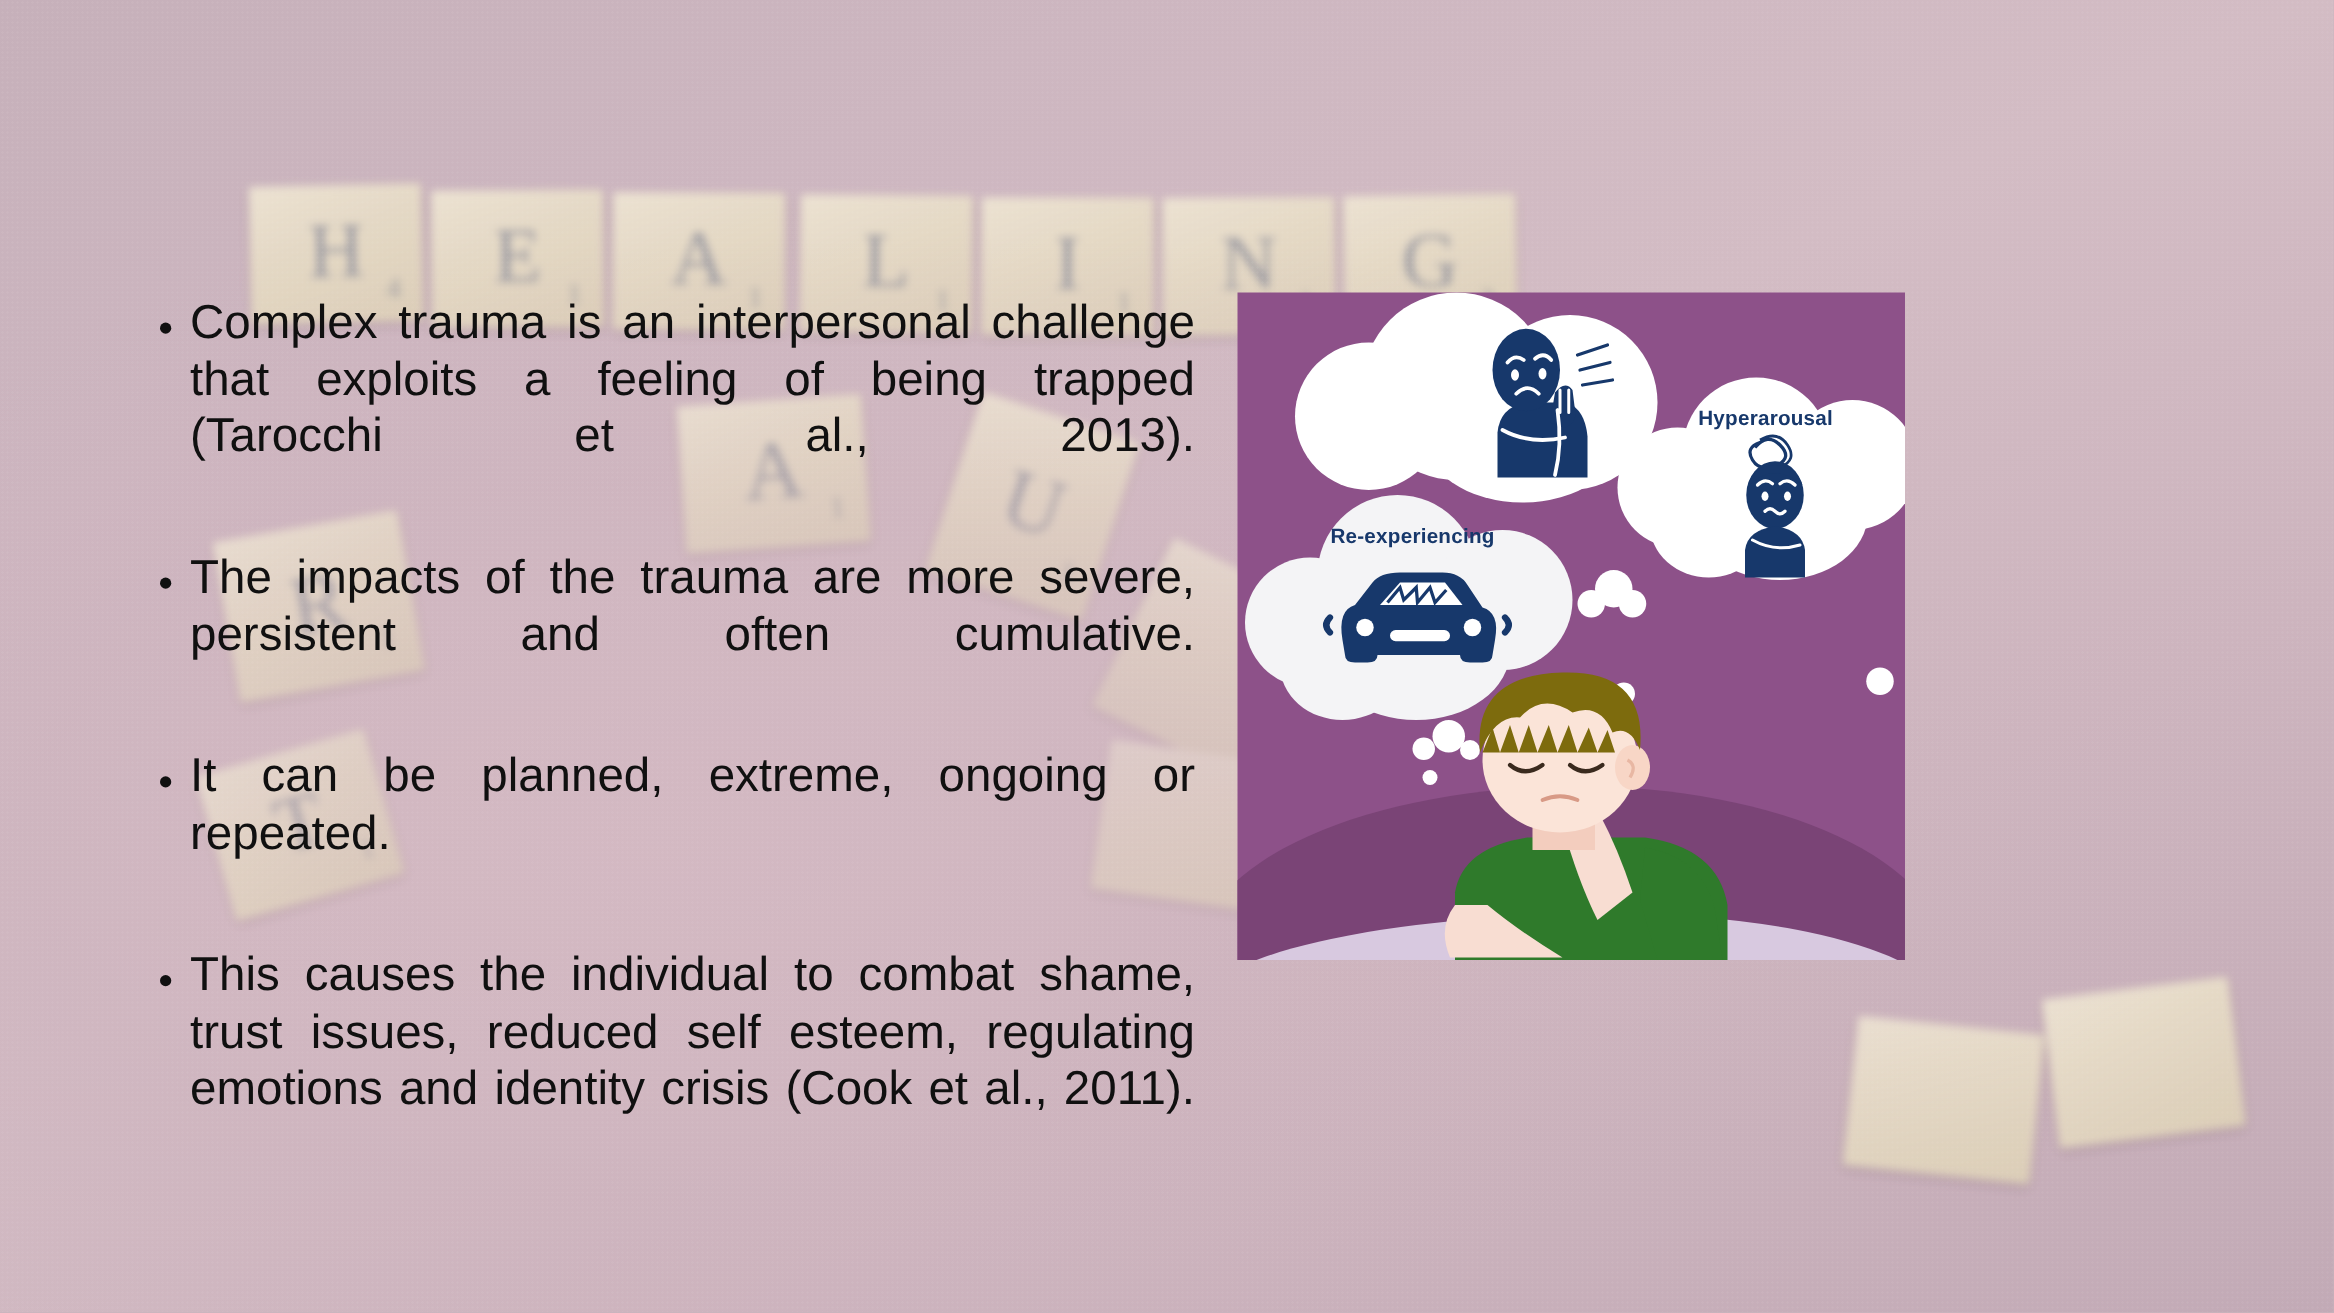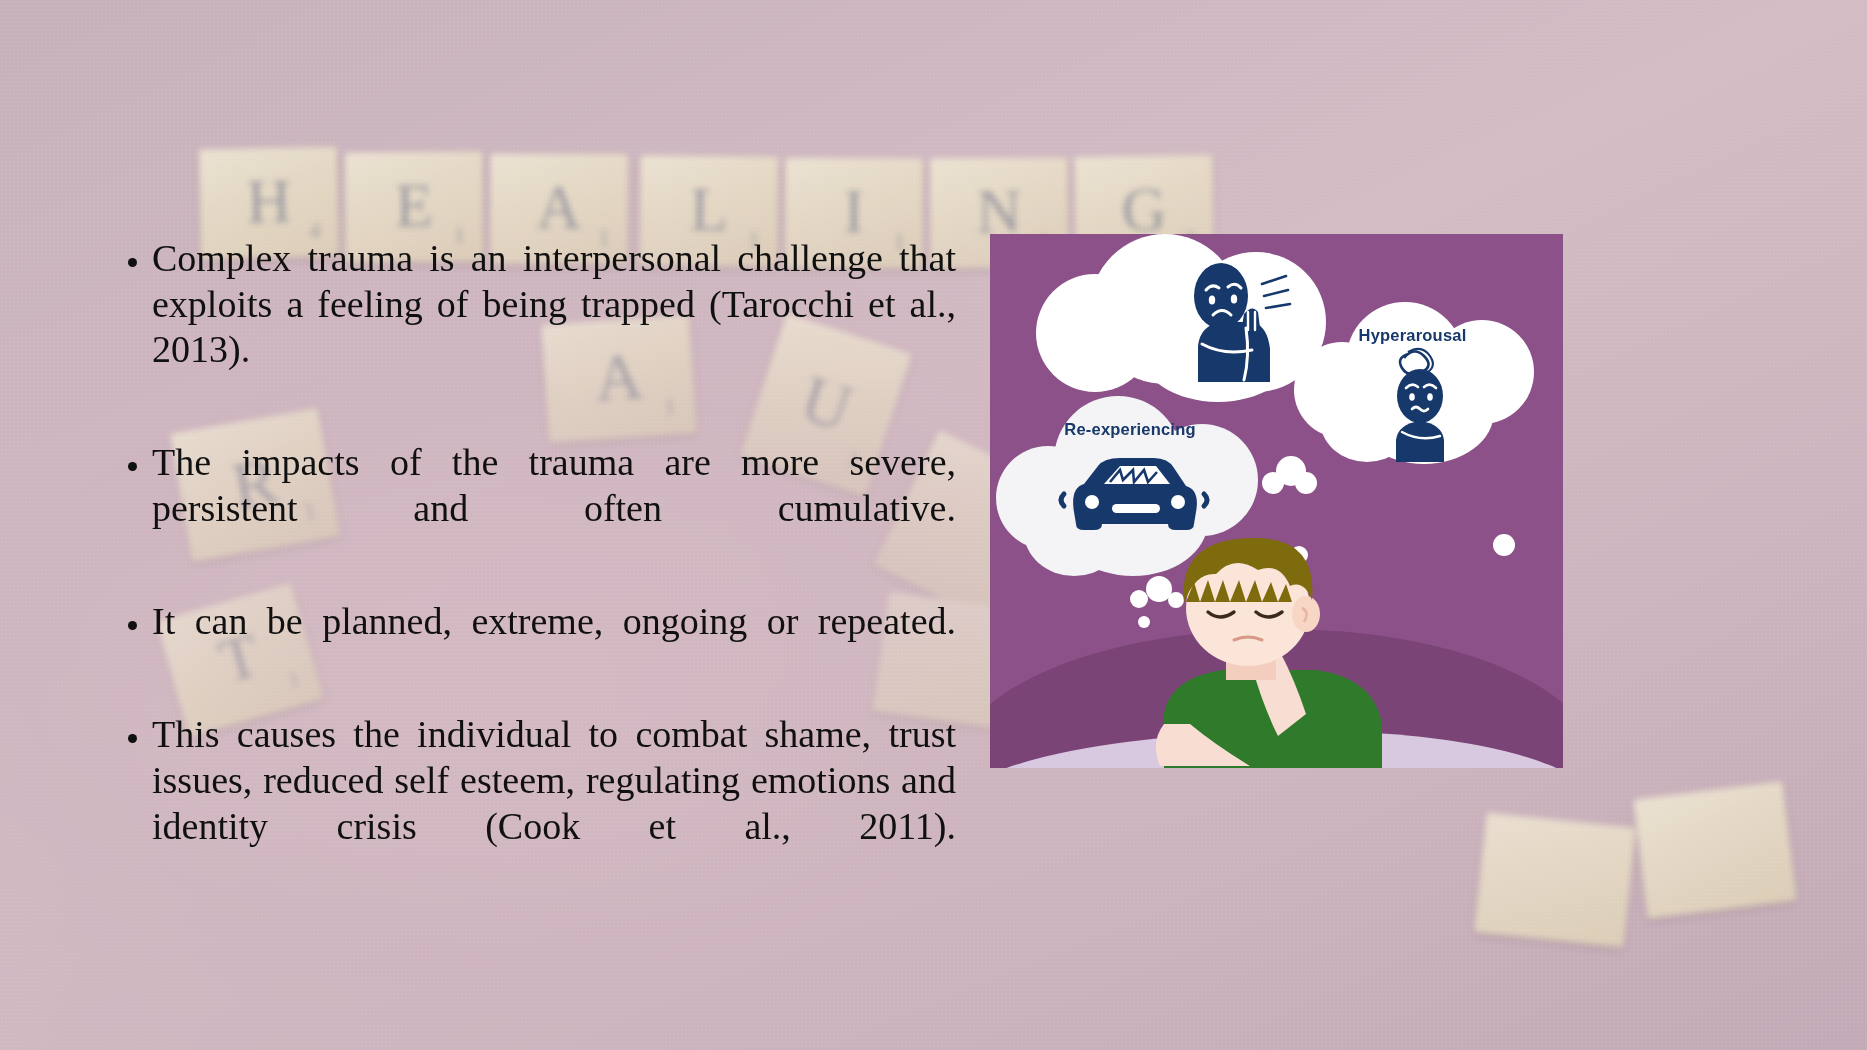--- a/index.html
+++ b/index.html
@@ -61,27 +61,27 @@
     color:#101010;
     text-align:justify;
     text-justify:inter-word;
     hyphens:none;
   }
   .bullet:last-child{margin-bottom:0;}
   .bullet .dot{
     position:absolute;left:10px;top:.58em;
     width:9px;height:9px;border-radius:50%;background:#101010;
   }
-  .bullet .txt{display:block;font-family:Liberation Serif, serif;}
+  .bullet .txt{display:block;}
   .bullet .txt:after{content:"";display:inline-block;width:100%;}
 
   
   .art{
     position:absolute;left:990px;top:234px;width:534px;height:534px;
-    background:#8d5189;overflow:hidden;padding-left:39px;
+    background:#8d5189;overflow:hidden;
   }
   .art .floor{
     position:absolute;left:-6%;bottom:-4%;width:112%;height:30%;
     background:#7a4476;border-radius:60% 58% 0 0 / 100% 100% 0 0;
   }
   .art .floor2{
     position:absolute;left:-6%;bottom:-9%;width:112%;height:16%;
     background:#d8c9e0;border-radius:62% 50% 0 0 / 100% 100% 0 0;
   }
 

